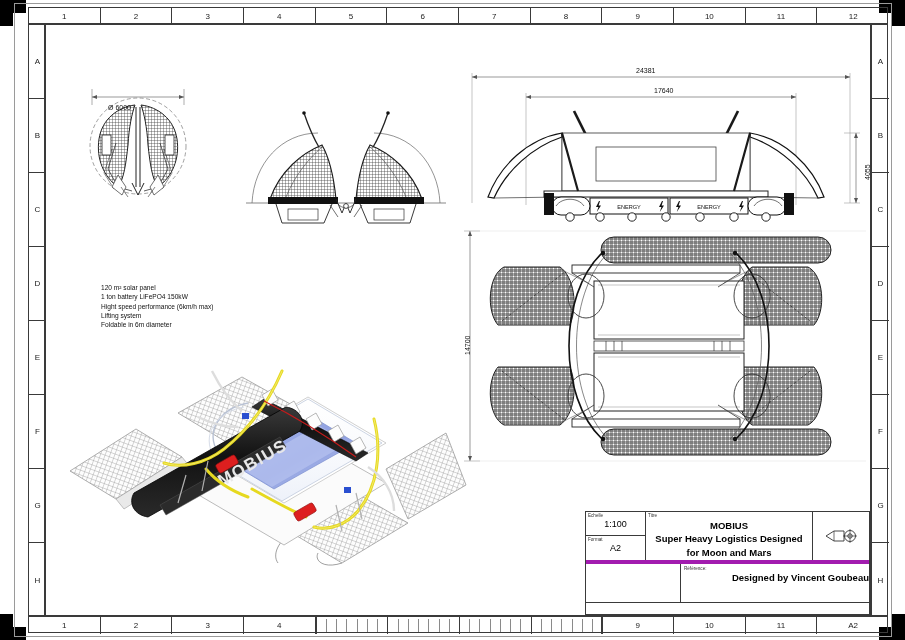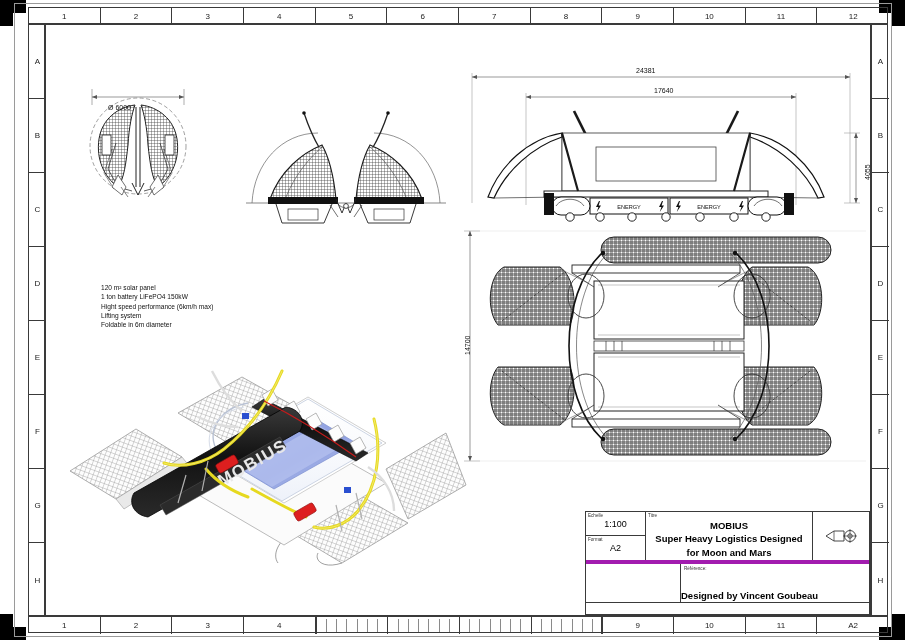--- a/index.html
+++ b/index.html
@@ -103,21 +103,21 @@
   }
   .tb-proj { width: 56px; display: flex; align-items: center; justify-content: center; }
   .tb-midrows { flex: 1; display: flex; flex-direction: column; }
   .tb-mr { height: 6px; border-bottom: 1px solid #3a3a3a; position: relative; }
   .tb-mr-right { width: 72px; border-left: 1px solid #3a3a3a; }
   .tb-bottom { display: flex; flex: 1; }
   .tb-b1 { width: 95px; border-right: 1px solid #3a3a3a; }
   .tb-b2 { flex: 1; position: relative; }
   .tb-ref-lbl { position: absolute; left: 3px; top: 2px; font-size: 4.6px; color: #333; }
   .tb-ref-val {
-    position: absolute; left: 0; right: 0; top: 26px; text-align: left;
+    position: absolute; left: 0; right: 0; top: 8px; text-align: right;
     font-size: 9.5px; font-weight: bold; color: #000;
   }
   .tb-foot { height: 12px; border-top: 1px solid #3a3a3a; }
 </style>
 </head>
 <body>
 
 <div id="sheet">
 
   <div class="reg-mark reg-tl-a"></div>

